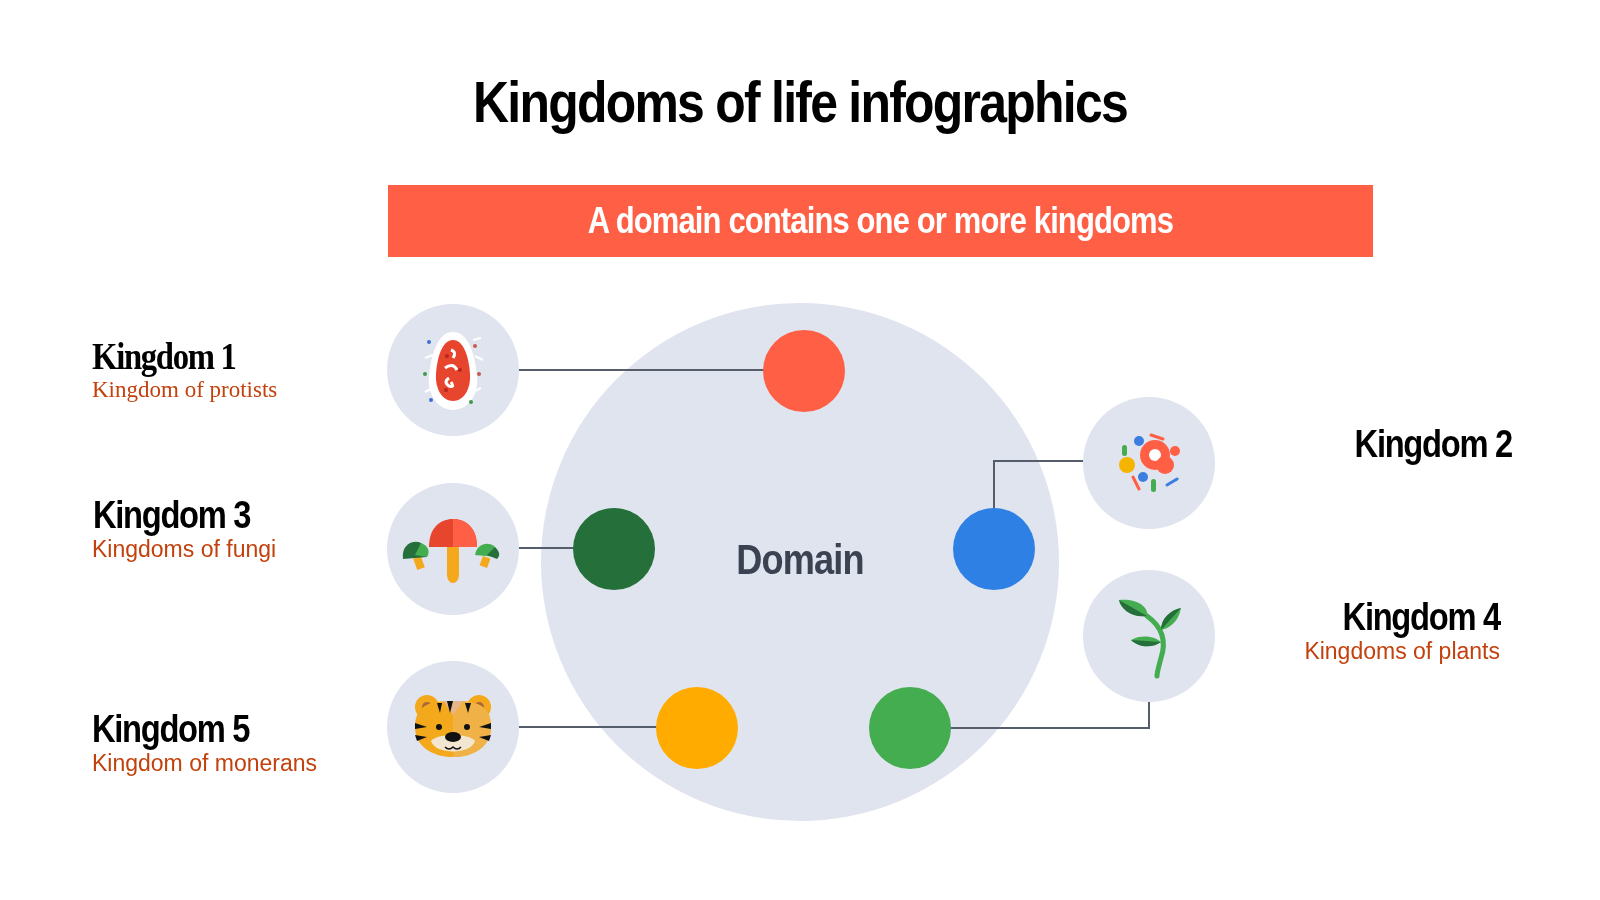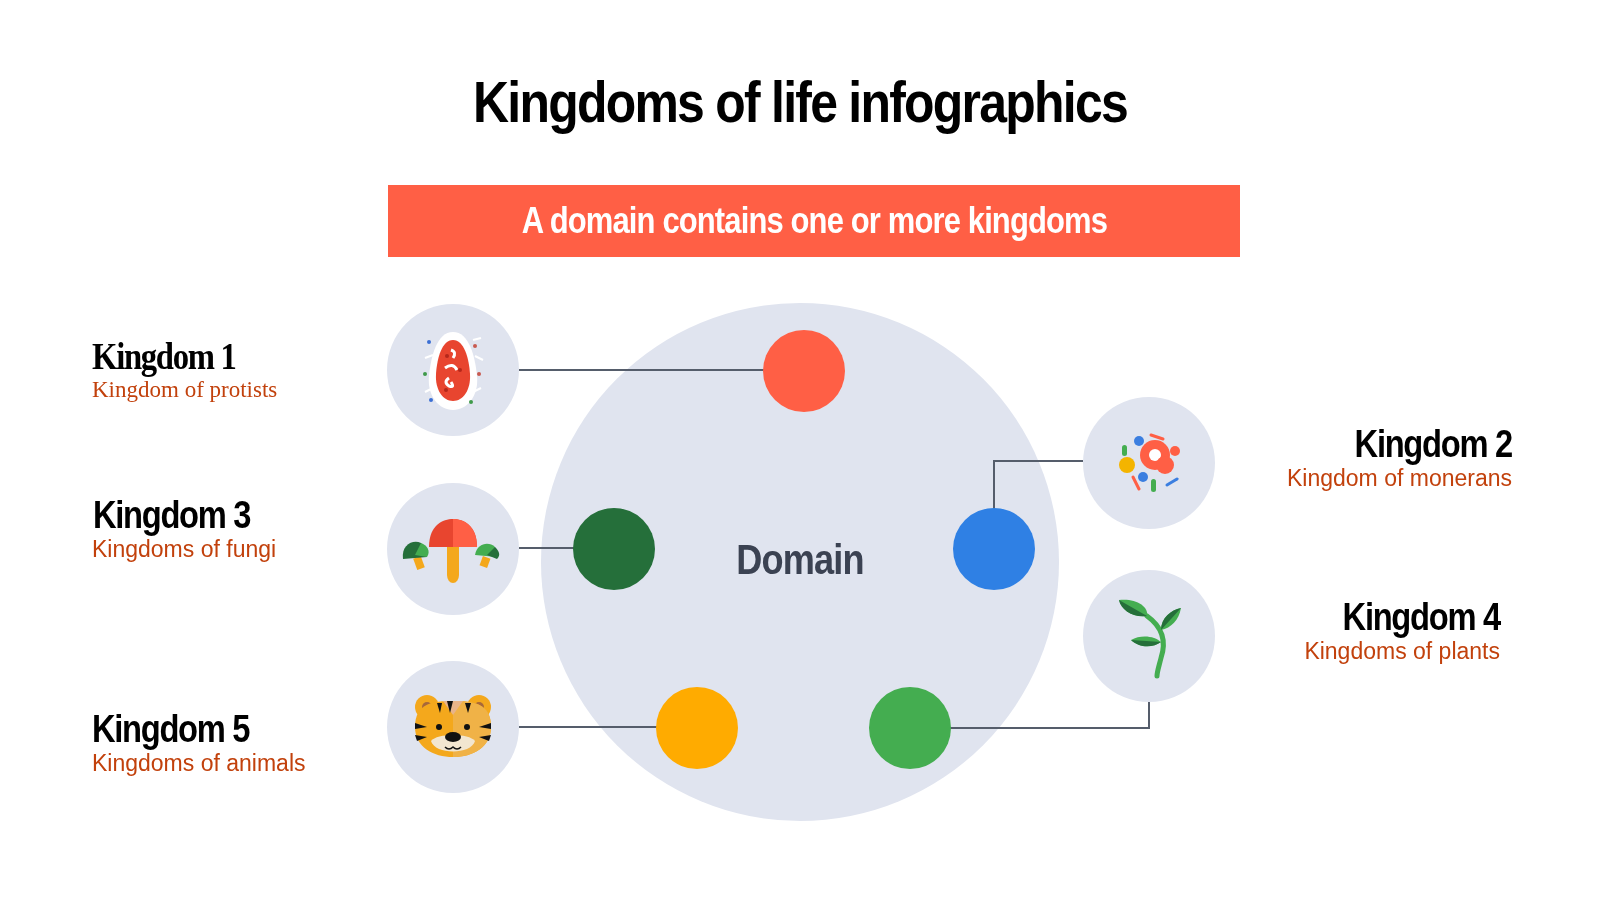--- a/index.html
+++ b/index.html
@@ -1,18 +1,18 @@
 <!DOCTYPE html>
 <html><head>
 <meta charset="utf-8">
 <style>
   html, body { margin:0; padding:0; background:#ffffff; }
   body { width:1600px; height:900px; position:relative; overflow:hidden; font-family:"Liberation Sans", sans-serif; }
   .title { position:absolute; left:0; width:1600px; top:68px; text-align:center; font-family:"Liberation Sans", sans-serif; font-weight:700; font-size:58px; color:#000; letter-spacing:-2px; transform:scaleX(0.86); transform-origin:center; }
-  .banner { position:absolute; left:388px; top:185px; width:852px; height:72px; background:#ff5f45; display:flex; align-items:center; justify-content:center; }
+  .banner { position:absolute; left:388px; top:185px; width:985px; height:72px; background:#ff5f45; display:flex; align-items:center; justify-content:center; }
   .banner span { color:#fff; font-weight:700; font-size:36px; letter-spacing:-1px; transform:scaleX(0.86); display:inline-block; }
   svg.diagram { position:absolute; left:0; top:0; }
   .domain-label { position:absolute; left:700px; width:200px; top:536px; text-align:center; font-weight:700; font-size:42px; color:#3b4252; letter-spacing:-1px; transform:scaleX(0.86); }
   .k { position:absolute; }
   .k .h { font-weight:700; font-size:38px; color:#000; letter-spacing:-1.5px; line-height:40px; transform-origin:left; transform:scaleX(0.86); display:inline-block; }
   .k .s { font-size:23px; color:#c2410c; line-height:28px; }
   .k.right { text-align:right; }
   .k.right .h { transform-origin:right; }
 </style>
 </head>
@@ -139,22 +139,21 @@
 <div class="k" style="left:92px; top:336px;font-family:Liberation Serif, serif;">
   <div class="h">Kingdom 1</div>
   <div class="s">Kingdom of protists</div>
 </div>
 <div class="k" style="left:92px; top:495px;text-align:right;">
   <div class="h">Kingdom 3</div>
   <div class="s">Kingdoms of fungi</div>
 </div>
 <div class="k" style="left:92px; top:686px;margin-top:23px;">
   <div class="h">Kingdom 5</div>
-  <div class="s">Kingdoms of animals</div>
+  <div class="s">Kingdom of monerans</div>
 </div>
 <div class="k right" style="right:88px; top:424px;">
   <div class="h">Kingdom 2</div>
-  <div class="s">Kingdom of monerans</div>
 </div>
 <div class="k right" style="right:100px; top:597px;">
   <div class="h">Kingdom 4</div>
   <div class="s">Kingdoms of plants</div>
 </div>
 
 </body></html>

